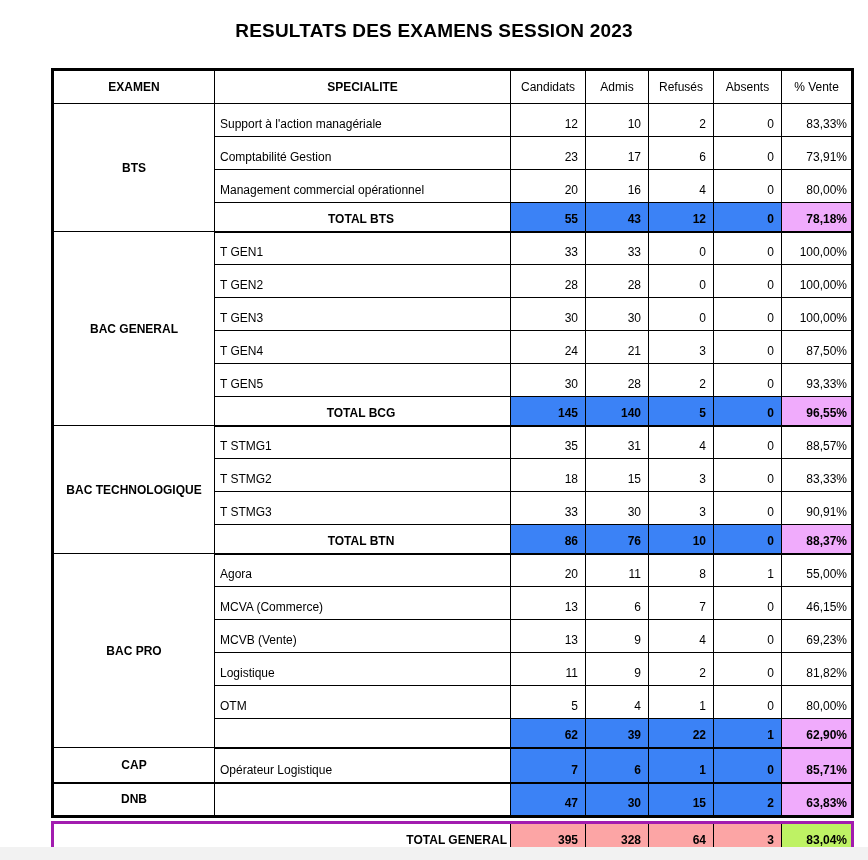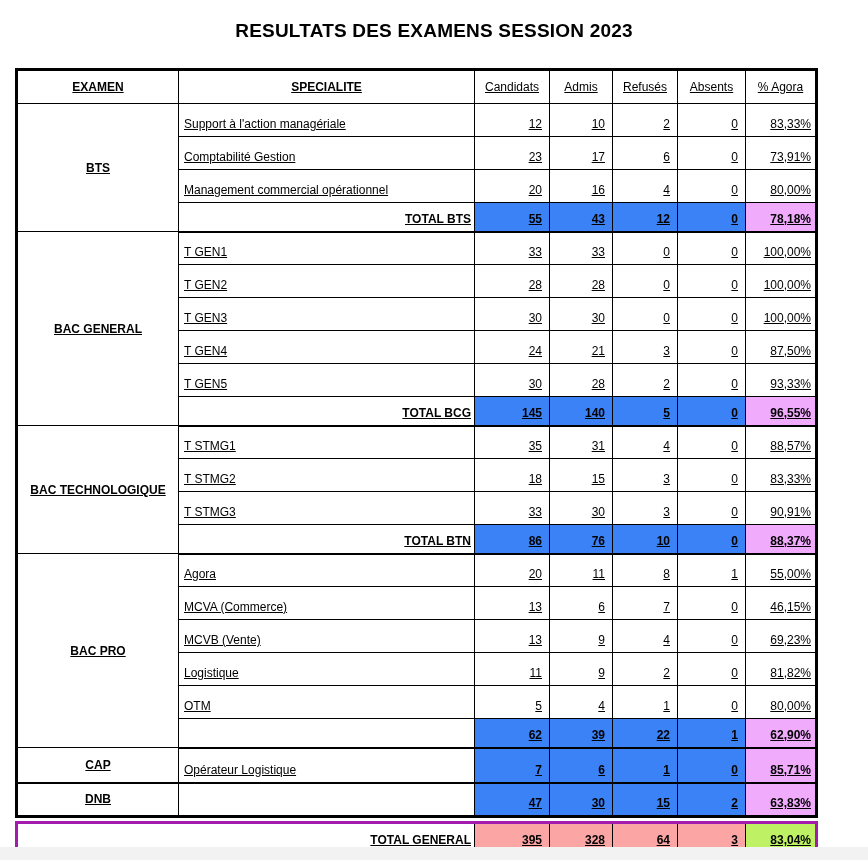--- a/index.html
+++ b/index.html
@@ -4,36 +4,36 @@
 <style>
   html,body{margin:0;padding:0;}
   body{
     width:868px;height:860px;background:#ffffff;position:relative;overflow:hidden;
     font-family:"Liberation Sans",sans-serif;color:#000;
   }
   .title{
     padding-top:21px;text-align:center;font-size:19px;font-weight:bold;
     letter-spacing:.2px;line-height:20px;
   }
-  .table-wrap{margin:27px 0 0 15px;width:716px;text-decoration:underline;}
+  .table-wrap{margin:27px 0 0 51px;width:716px;}
   table{border-collapse:collapse;table-layout:fixed;width:800px;font-size:12px;color:#000;}
   table.main{border:3px solid #000;}
   table.gtotal{border:3px solid #a21caf;margin-top:3px;}
   td,th{border:1px solid #000;overflow:hidden;white-space:nowrap;padding:0;}
   th{font-weight:normal;vertical-align:middle;text-align:center;height:32px;}
   th.bold{font-weight:bold;}
   td{vertical-align:bottom;padding-bottom:5px;}
   .exam{font-weight:bold;text-align:center;vertical-align:middle;padding-bottom:0;}
   .spec{text-align:left;padding-left:5px;}
   .num{text-align:right;padding-right:7px;}
   .pct{text-align:right;padding-right:4px;}
   .r-data{height:33px;}
   .r-total{height:29px;}
   .r-total td{font-weight:bold;border-bottom-width:2px;}
-  .r-total .lbl{text-align:right;padding-right:3px;}
+  .r-total .lbl{text-align:center;padding-right:3px;}
   .r-cap{height:35px;}
   .r-cap td, .r-dnb td{font-weight:bold;}
   .r-cap td.spec, .r-dnb td.spec{font-weight:normal;}
   .r-cap td{border-bottom-width:2px;}
   .r-dnb{height:34px;}
   .r-gt{height:31px;}
   .r-gt td{font-weight:bold;}
   .r-gt .lbl{text-align:right;padding-right:3px;}
   .y{background:#3b82f6;}
   .rd{background:#f0abfc;}
@@ -58,21 +58,21 @@
         <col style="width:71px">
     </colgroup>
     <thead>
       <tr>
         <th class="bold">EXAMEN</th>
         <th class="bold">SPECIALITE</th>
         <th>Candidats</th>
         <th>Admis</th>
         <th>Refusés</th>
         <th>Absents</th>
-        <th>% Agora</th>
+        <th>% Vente</th>
       </tr>
     </thead>
     <tbody>
 
       <tr class="r-data">
         <td class="exam" rowspan="4">BTS</td>
         <td class="spec">Support à l'action managériale</td>
         <td class="num">12</td>
         <td class="num">10</td>
         <td class="num">2</td>

